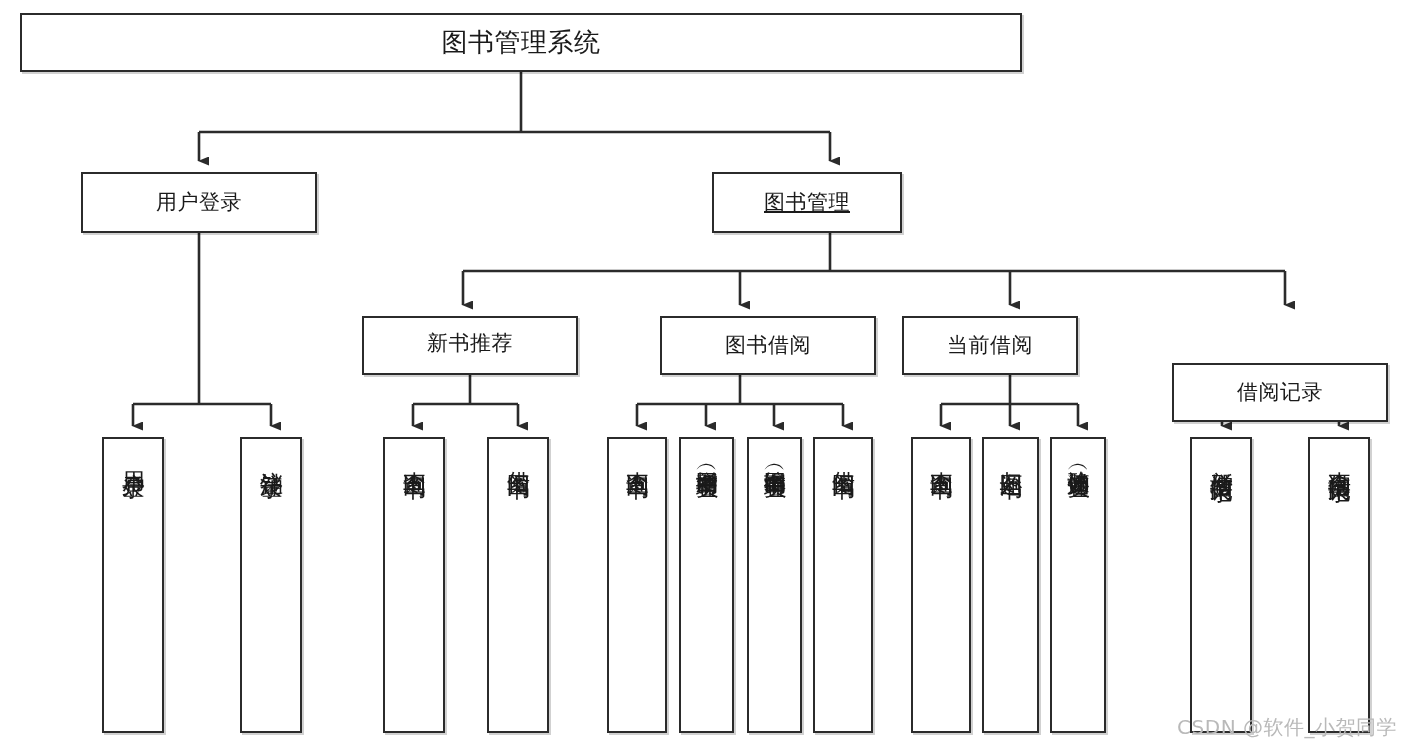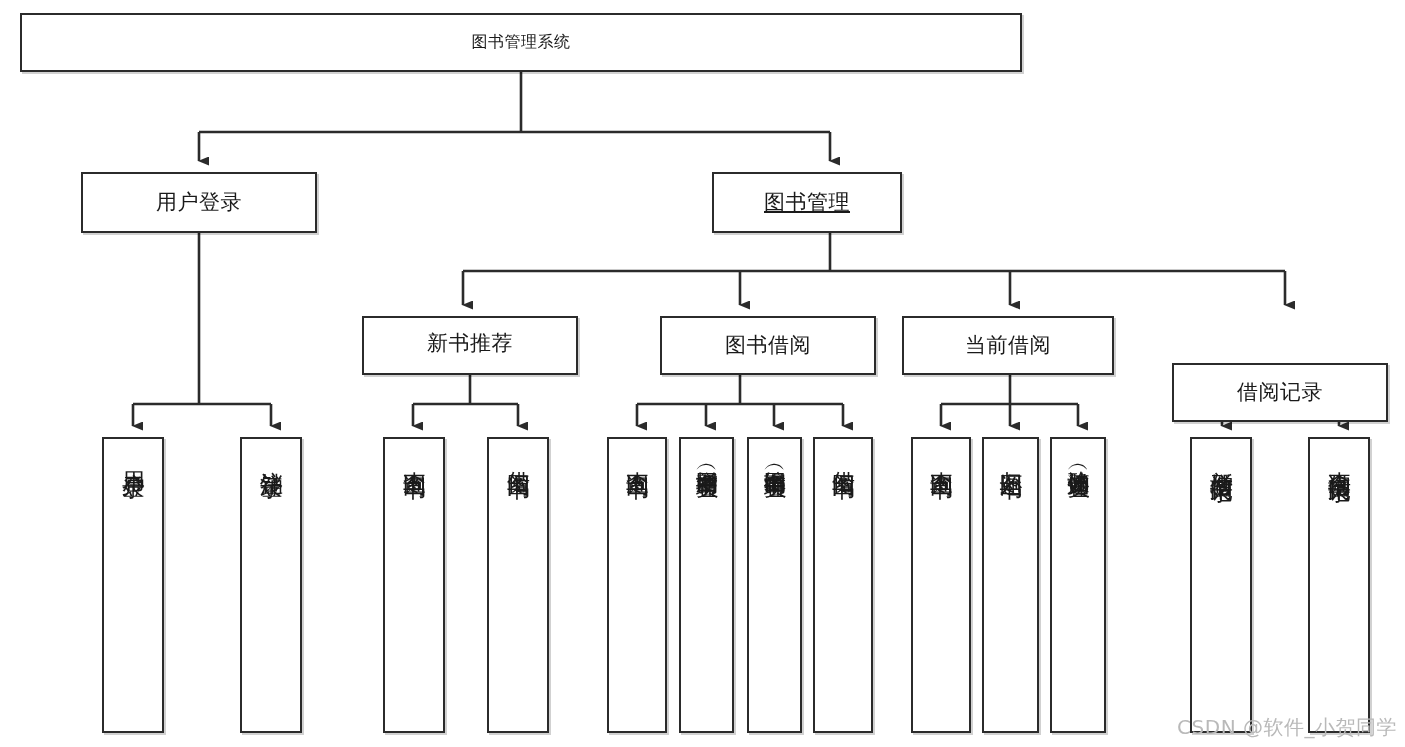--- a/index.html
+++ b/index.html
@@ -38,21 +38,21 @@
   }
   .node .label {
     text-align: center;
     line-height: 1.16;
     letter-spacing: 0.5px;
   }
   .node.horiz .label {
     font-size: 21px;
   }
   .node.root .label {
-    font-size: 16px;
+    font-size: 26px;
   }
   .node.vert {
     align-items: flex-start;
     justify-content: center;
     padding-top: 14px;
   }
   .node.vert .label {
     writing-mode: vertical-rl;
     text-orientation: upright;
     font-size: 23px;
@@ -139,21 +139,21 @@
   <div class="node horiz" style="left:712px; top:172px; width:190px; height:61px;text-decoration:underline;">
     <span class="label">图书管理</span>
   </div>
 
   <div class="node horiz" style="left:362px; top:316px; width:216px; height:59px;font-family:Liberation Mono, monospace;">
     <span class="label">新书推荐</span>
   </div>
   <div class="node horiz" style="left:660px; top:316px; width:216px; height:59px;">
     <span class="label">图书借阅</span>
   </div>
-  <div class="node horiz" style="left:902px; top:316px; width:212px; height:59px;">
+  <div class="node horiz" style="left:902px; top:316px; width:176px; height:59px;">
     <span class="label">当前借阅</span>
   </div>
   <div class="node horiz" style="left:1172px; top:316px; width:216px; height:59px;margin-top:47px;">
     <span class="label">借阅记录</span>
   </div>
 
   <div class="node vert" style="left:102px; top:437px; width:62px; height:296px;">
     <span class="label">用户登录</span>
   </div>
   <div class="node vert" style="left:240px; top:437px; width:62px; height:296px;">

